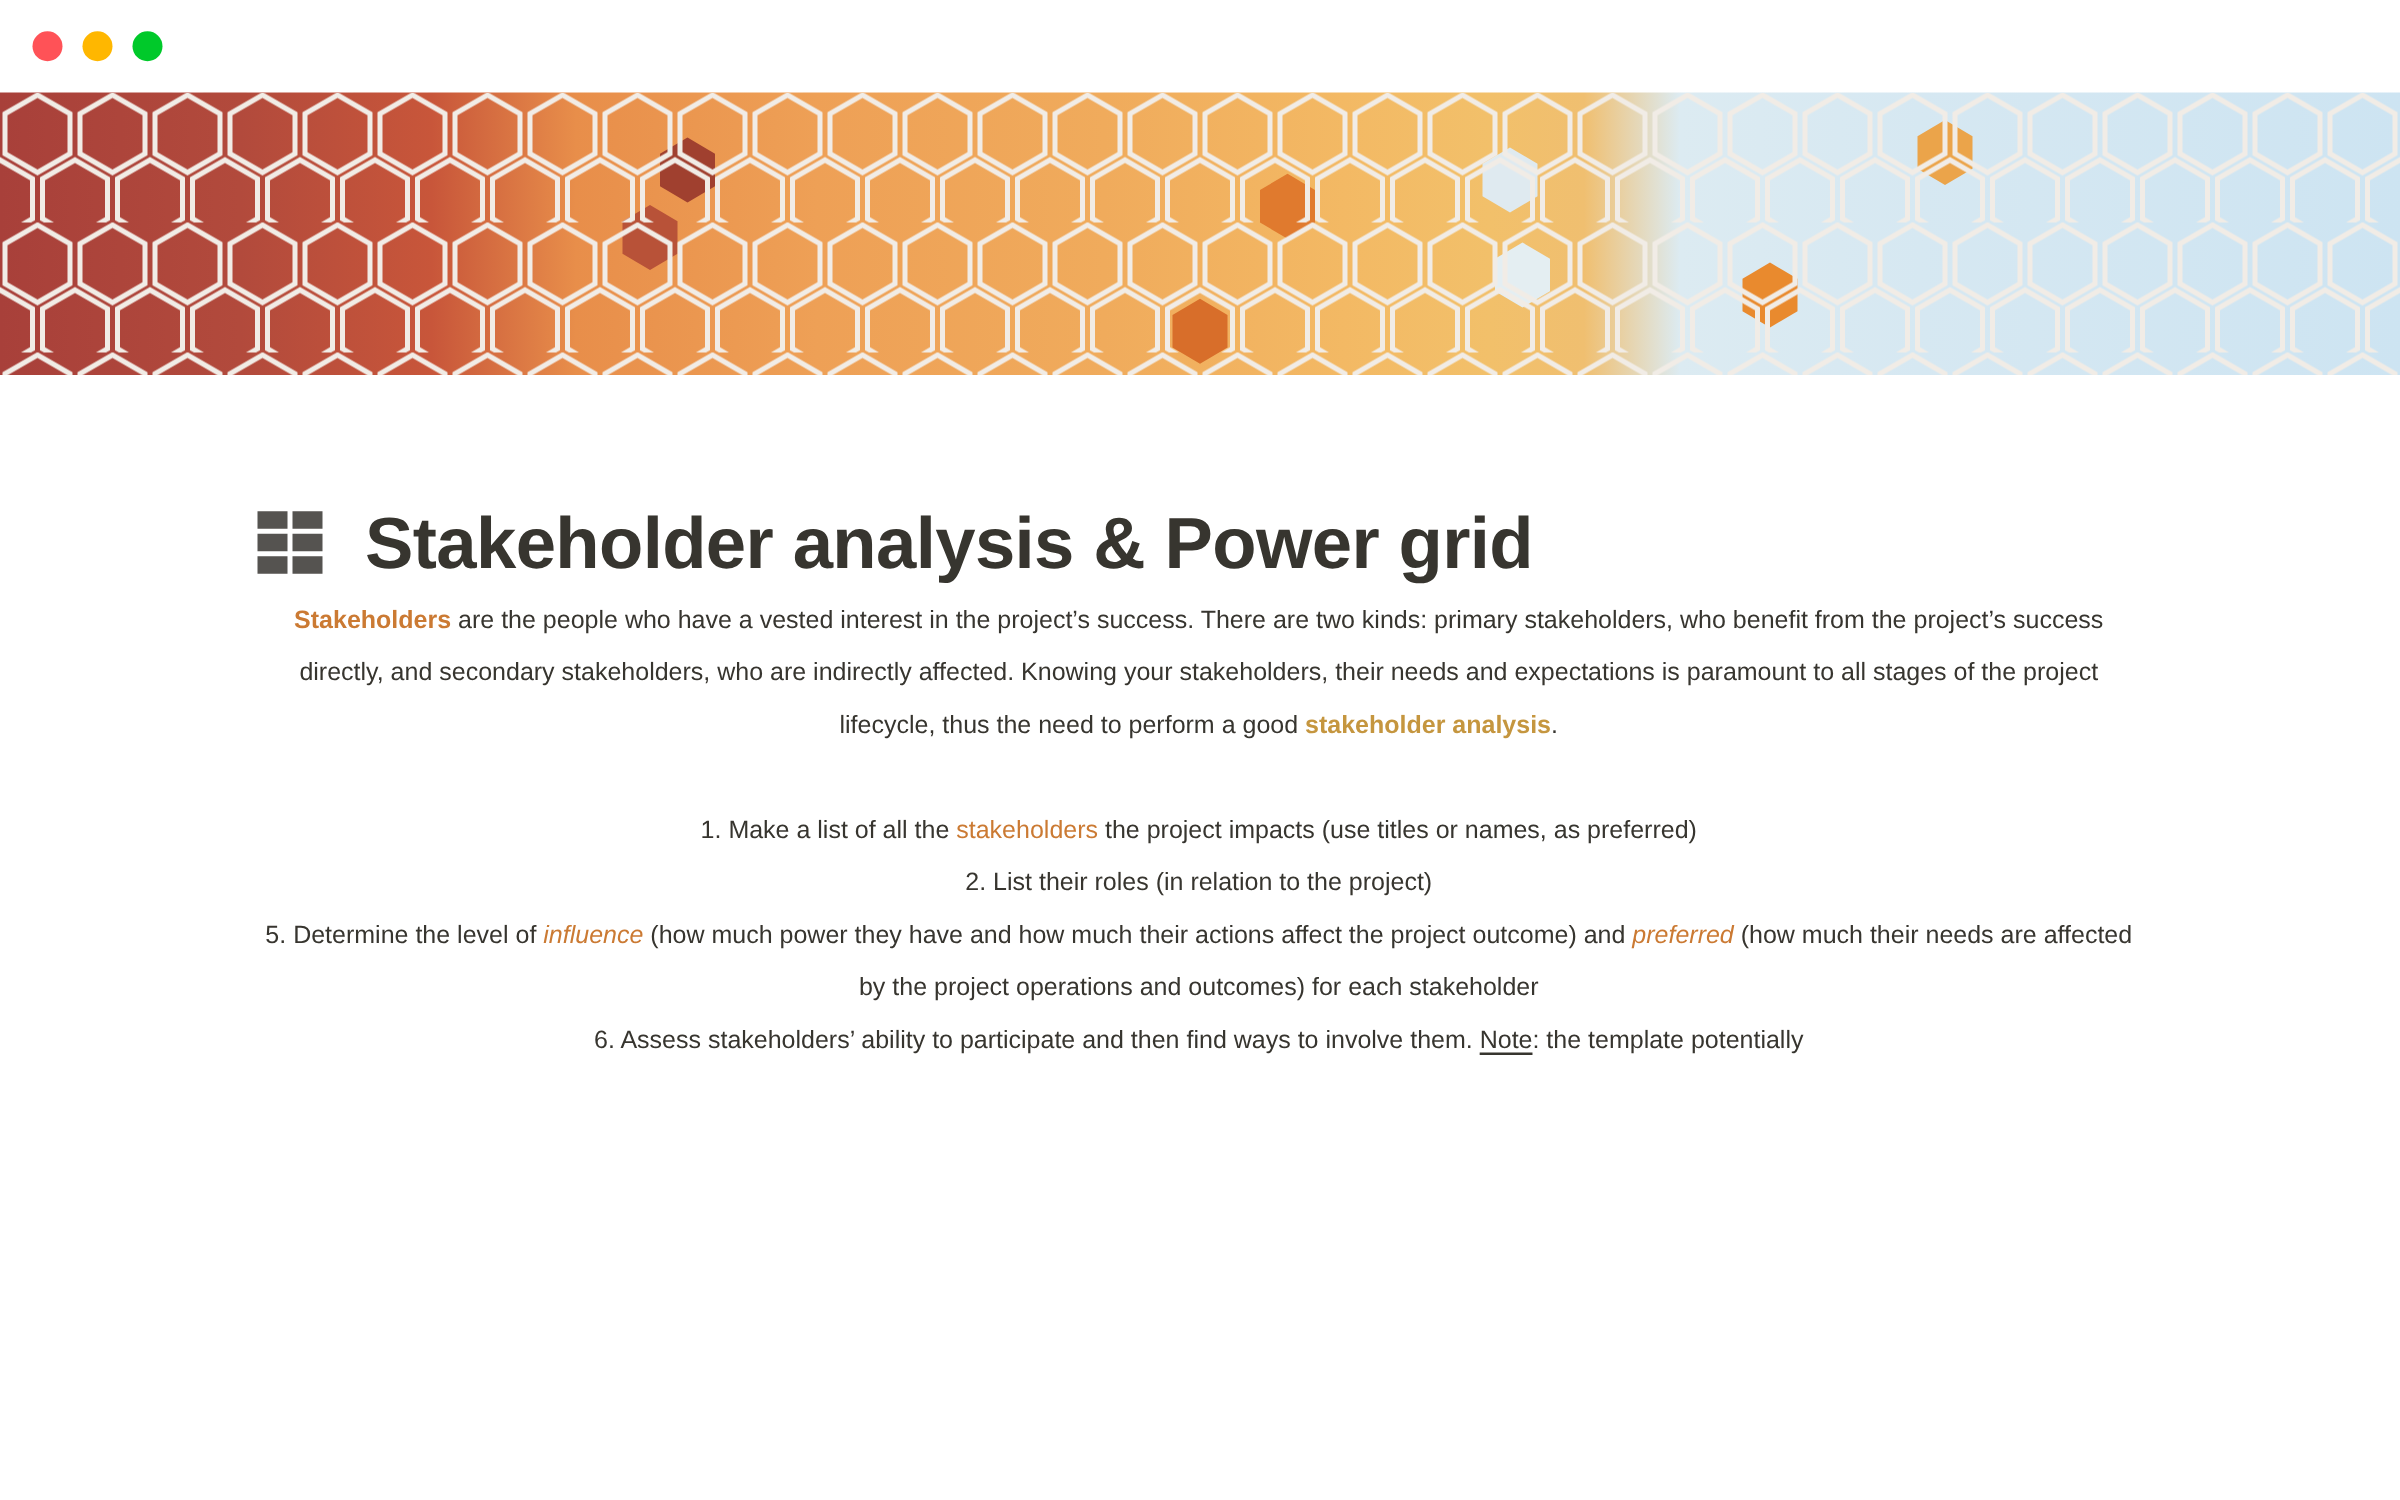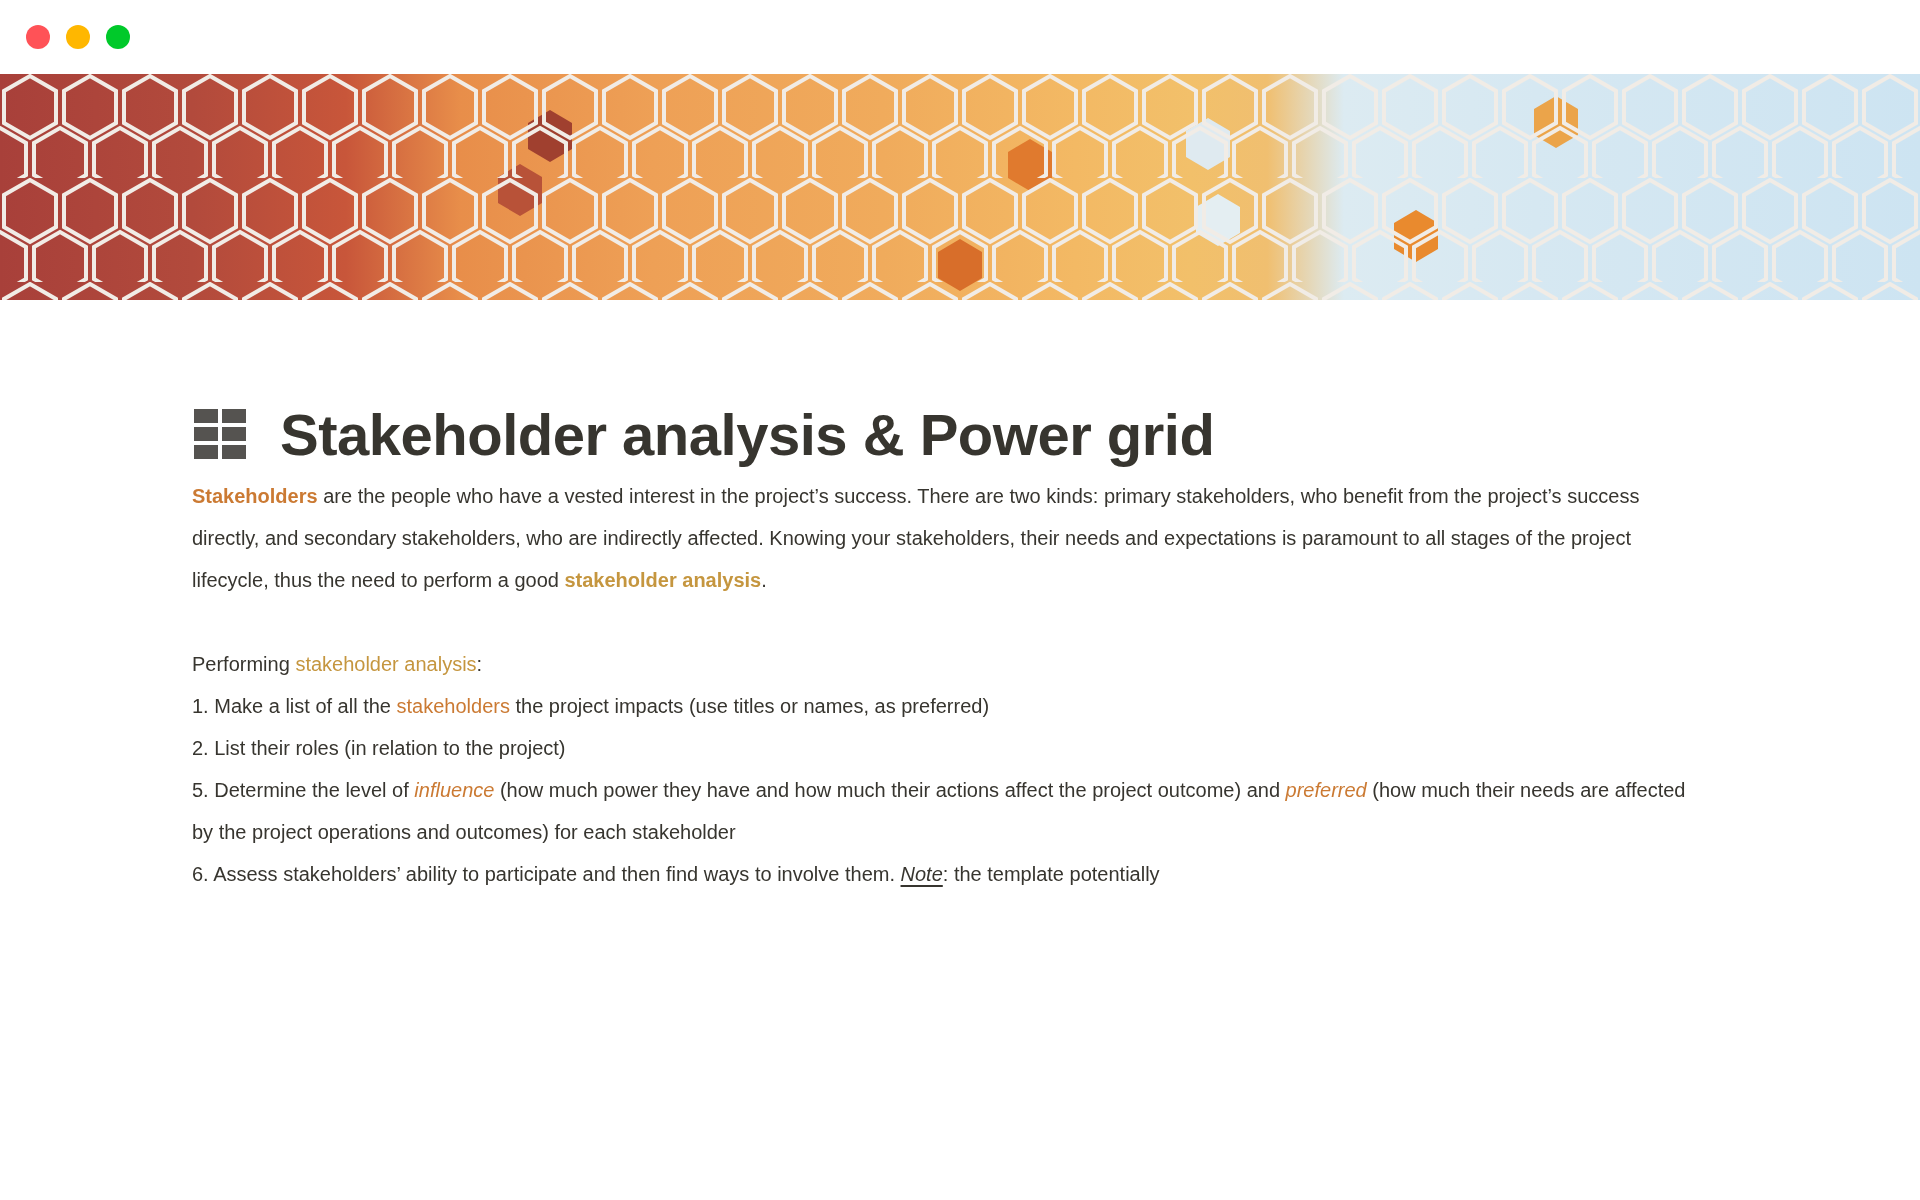--- a/index.html
+++ b/index.html
@@ -35,23 +35,24 @@
       overflow: hidden;
       background: linear-gradient(90deg,
         #a8403a 0%, #b24a3c 10%, #c8563a 18%, #e88e4a 24%, #eea056 34%,
         #f0ab5c 46%, #f3b964 56%, #f2c06a 62%, #f0bf70 66%,
         #dcebf2 70%, #d6e8f2 80%, #cde4f2 100%);
     }
     .cover svg { position: absolute; left: 0; top: 0; }
 
     .page {
       position: absolute;
-      left: 192px;
+      left: 204px;
       top: 395px;
       width: 1510px;
+      text-align: center;
     }
     .title-row {
       display: flex;
       align-items: center;
       height: 80px;
     }
     .page-icon {
       width: 56px; height: 52px;
       display: grid;
       grid-template-columns: 24px 24px;
@@ -79,21 +80,21 @@
       line-height: 42px;
       color: #37352f;
     }
     .body p { margin: 0; }
     .spacer { height: 42px; }
     .hl-orange { color: #cb7a33; }
     .hl-bold-orange { color: #cb7a33; font-weight: 700; }
     .hl-gold { color: #c5963f; }
     .hl-bold-gold { color: #c5963f; font-weight: 700; }
     .hl-italic-orange { color: #cb7a33; font-style: italic; }
-    .underline { text-decoration: underline; text-underline-offset: 4px; font-style: italic; }
+    .underline { text-decoration: underline; text-underline-offset: 4px; }
   </style>
 </head>
 <body>
 
 <div class="titlebar">
   <div class="traffic close"></div>
   <div class="traffic minimize"></div>
   <div class="traffic zoom"></div>
 </div>
 
@@ -137,23 +138,20 @@
     <h1 class="page-title">Stakeholder analysis &amp; Power grid</h1>
   </div>
 
   <div class="body">
     <p>
       <span class="hl-bold-orange">Stakeholders</span><span> are the people who have a vested interest in the project’s success. There are two kinds: primary stakeholders, who benefit from the project’s success directly, and secondary stakeholders, who are indirectly affected. Knowing your stakeholders, their needs and expectations is paramount to all stages of the project lifecycle, thus the need to perform a good </span><span class="hl-bold-gold">stakeholder analysis</span><span>.</span>
     </p>
 
     <div class="spacer"></div>
 
-    <p>
-      <span>Performing </span><span class="hl-gold">stakeholder analysis</span><span>:</span>
-    </p>
 
     <p>
       <span>1. Make a list of all the </span><span class="hl-orange">stakeholders</span><span> the project impacts (use titles or names, as preferred)</span>
     </p>
 
     <p>2. List their roles (in relation to the project)</p>
 
 
 
     <p>

